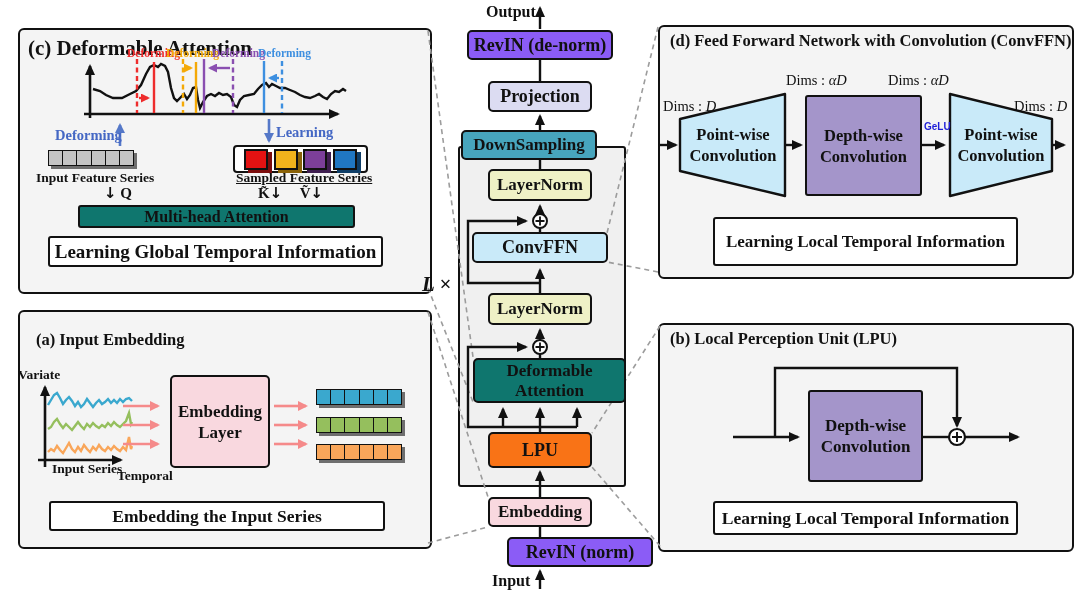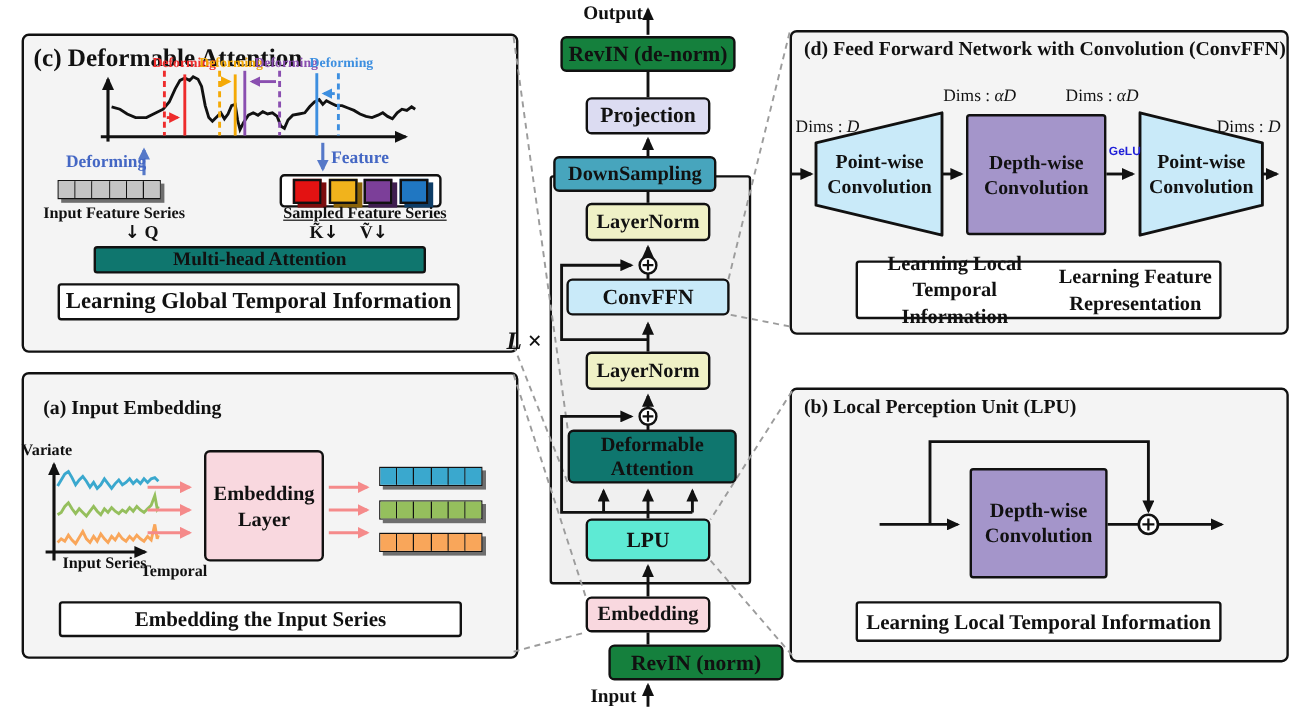--- a/index.html
+++ b/index.html
@@ -24,27 +24,27 @@
   .row-green .cell{background:#95bf5d;}
   .row-orange .cell{background:#f9a65a;}
   .sampledbox{position:absolute;z-index:4;background:#fff;border:2px solid #111;border-radius:4px;
        display:flex;align-items:center;justify-content:space-around;padding:0 6px;box-sizing:border-box;}
   .cube{width:20px;height:17px;border:2px solid #111;}
   .cube.red{background:#e31212;box-shadow:4px 3px 0 #7c0d0d;}
   .cube.gold{background:#f1b31c;box-shadow:4px 3px 0 #8a6208;}
   .cube.purp{background:#7c3f99;box-shadow:4px 3px 0 #3f1e50;}
   .cube.blue{background:#2077c2;box-shadow:4px 3px 0 #0e3e68;}
   
-  .white{background:#15803d;}
+  .white{background:#8b5cf6;}
   .lav{background:#dcdcf2;}
   .teal{background:#47a5bd;}
   .ln{background:#eff1c6;}
   .cffn{background:#c9eaf9;}
   .peach{background:#0f766e;}
-  .purple1{background:#5eead4;}
+  .purple1{background:#f97316;}
   .purple2{background:#a495ca;}
   .pink{background:#f9d8df;}
   .it{font-style:italic;}
   .arrowglyph{font-family:"DejaVu Sans",sans-serif;}
 </style>
 </head>
 <body>
 
 <div class="panel" style="left:18px;top:28px;width:410px;height:262px;"></div>
 <div class="panel" style="left:18px;top:310px;width:410px;height:235px;"></div>
@@ -187,21 +187,21 @@
   </div>
 <div class="blk ln" style="left:488px;top:169px;width:104px;height:32px;font-size:17px;">
     <span>LayerNorm</span>
   </div>
 <div class="blk cffn" style="left:472px;top:232px;width:136px;height:31px;font-size:18px;">
     <span>ConvFFN</span>
   </div>
 <div class="blk ln" style="left:488px;top:293px;width:104px;height:32px;font-size:17px;">
     <span>LayerNorm</span>
   </div>
-<div class="blk peach" style="left:473px;top:358px;width:141px;height:45px;font-size:17px;line-height:20px;align-items:center;">
+<div class="blk peach" style="left:473px;top:358px;width:153px;height:45px;font-size:17px;line-height:20px;align-items:center;">
   <span>Deformable</span>
   <span>Attention</span>
 </div>
 <div class="blk purple1" style="left:488px;top:432px;width:104px;height:36px;font-size:18px;">
     <span>LPU</span>
   </div>
 <div class="blk pink" style="left:488px;top:497px;width:104px;height:30px;font-size:17px;">
     <span>Embedding</span>
   </div>
 <div class="blk white" style="left:467px;top:537px;width:146px;height:30px;font-size:18px;margin-left:40px;">
@@ -209,21 +209,21 @@
   </div>
 <div class="t" style="left:492px;top:572px;font-size:16px;">Input</div>
 <div class="t it" style="left:422px;top:272px;font-size:21px;z-index:4;">L ×</div>
 
 <div class="t" style="left:28px;top:36px;font-size:21px;">(c) Deformable Attention</div>
 <div class="t" style="left:127px;top:47px;font-size:11.5px;color:#ee2c2c;">Deforming</div>
 <div class="t" style="left:166px;top:47px;font-size:11.5px;color:#f4a906;">Deforming</div>
 <div class="t" style="left:212px;top:47px;font-size:11.5px;color:#8a4fb0;">Deforming</div>
 <div class="t" style="left:258px;top:47px;font-size:11.5px;color:#3d8fe0;">Deforming</div>
 <div class="t" style="left:55px;top:127px;font-size:14.5px;color:#4467c4;">Deforming</div>
-<div class="t" style="left:276px;top:124px;font-size:14.5px;color:#4467c4;">Feature</div>
+<div class="t" style="left:276px;top:124px;font-size:14.5px;color:#4467c4;">Learning</div>
 
 <div class="cellrow gray" style="left:48px;top:150px;">
   <div class="cell"></div>
     <div class="cell"></div>
     <div class="cell"></div>
     <div class="cell"></div>
     <div class="cell"></div>
     <div class="cell"></div>
 </div>
 <div class="t" style="left:36px;top:170px;width:112px;text-align:center;font-size:13.5px;">Input Feature Series</div>
@@ -306,21 +306,20 @@
 <div class="blk purple2" style="left:805px;top:95px;width:117px;height:101px;font-size:16.5px;line-height:21px;border-radius:3px;">
   <span>Depth-wise</span>
   <span>Convolution</span>
 </div>
 <div class="t" style="left:924px;top:121px;font-size:10px;color:#1f1fd8;font-family:'Liberation Sans',sans-serif;">GeLU</div>
 <div class="t" style="left:951px;top:124px;width:100px;text-align:center;font-size:16.5px;line-height:21px;white-space:normal;">
   <span>Point-wise</span><br><span>Convolution</span>
 </div>
 <div class="cap" style="left:713px;top:217px;width:305px;height:49px;font-size:17px;line-height:22px;">
   <span>Learning Local Temporal Information</span>
-  <span>Learning Feature Representation</span>
 </div>
 
 <div class="t" style="left:670px;top:329px;font-size:16.5px;">(b)  Local Perception Unit (LPU)</div>
 <div class="blk purple2" style="left:808px;top:390px;width:115px;height:92px;font-size:17px;line-height:21px;border-radius:3px;">
   <span>Depth-wise</span>
   <span>Convolution</span>
 </div>
 <div class="cap" style="left:713px;top:501px;width:305px;height:34px;font-size:17.5px;">
     <span>Learning Local Temporal Information</span>
   </div>

